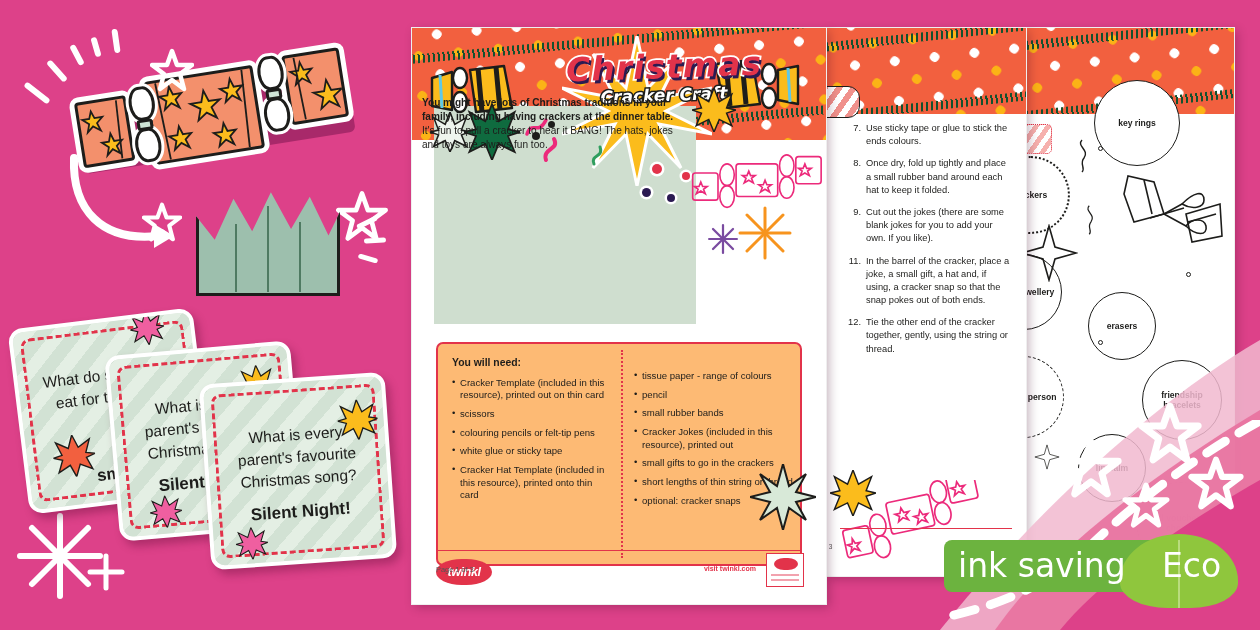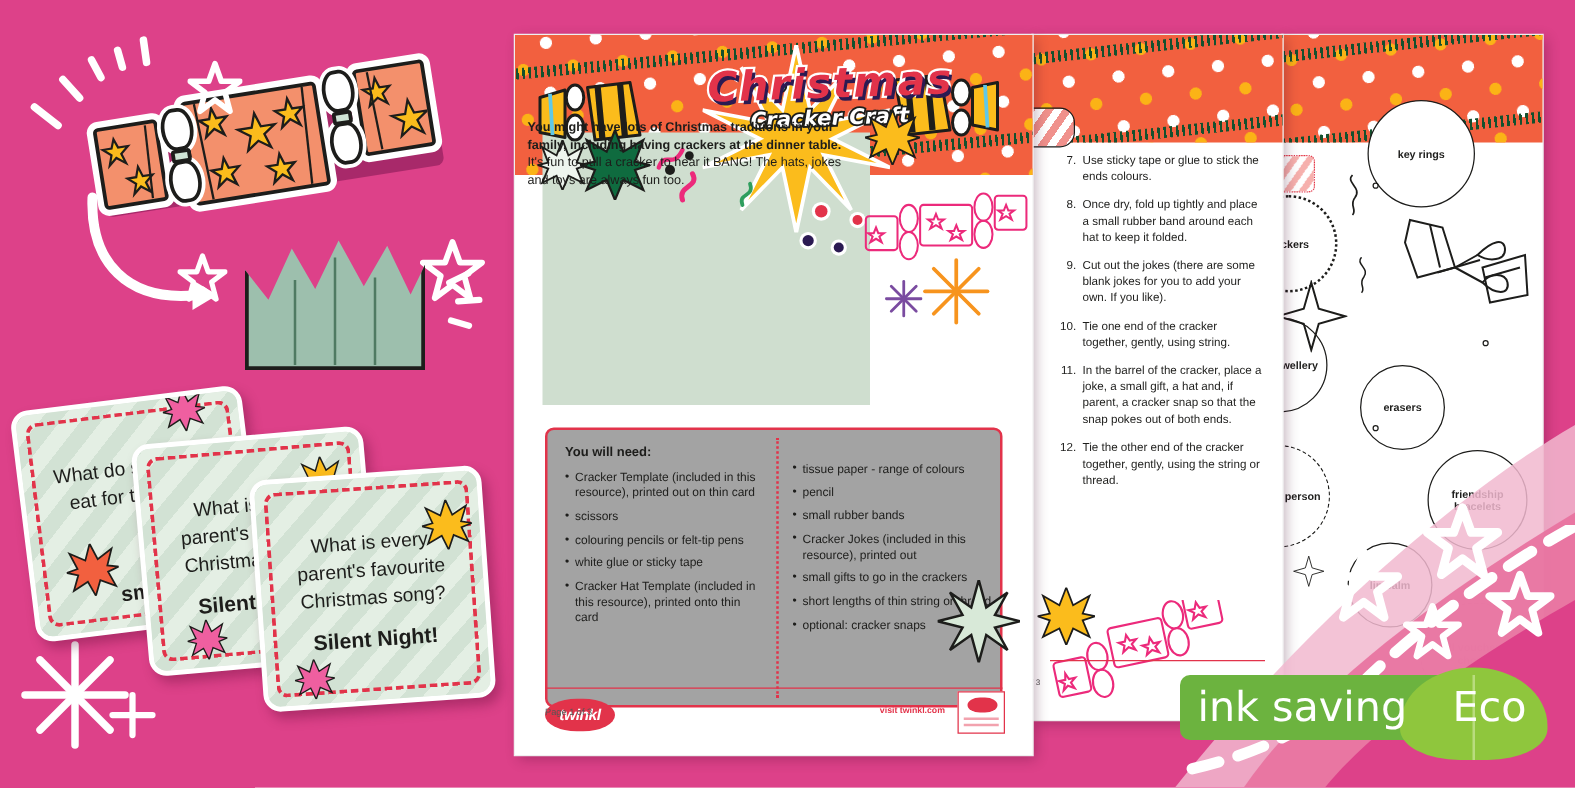--- a/index.html
+++ b/index.html
@@ -142,21 +142,21 @@
   .title-sub {
     margin-top:2px; font-family:"DejaVu Sans", sans-serif; font-weight:bold; font-style:italic;
     font-size:17px; color:#ffffff;
     -webkit-text-stroke: 3px #1d1d1b; paint-order: stroke fill;
     transform: rotate(-2deg);
   }
 
   
   .needbox {
     position:absolute; left:24px; top:314px; width:366px; height:224px;
-    border:2.5px solid #e2334a; border-radius:7px; background:#a3a3a3;
+    border:2.5px solid #e2334a; border-radius:7px; background:#fdba74;
   }
   .needbox .divider {
     position:absolute; left:50.5%; top:6px; bottom:6px; width:0;
     border-left:2.5px dotted #e2334a;
   }
   .need-h { font-size:10.4px; font-weight:bold; color:#1d1d1b; margin:0 0 7px 0; }
   .need-col { position:absolute; top:12px; font-size:9.6px; line-height:1.32; color:#1d1d1b; }
   .need-col.l { left:14px; width:160px; }
   .need-col.r { left:196px; width:162px; top:26px; }
   .need-col li { list-style:none; position:relative; padding-left:8px; margin-bottom:6px; }
@@ -453,26 +453,22 @@
       </div>
       <div class="step">
         <div class="num">8.</div>
         <div class="txt">Once dry, fold up tightly and place a small rubber band around each hat to keep it folded.</div>
       </div>
       <div class="step">
         <div class="num">9.</div>
         <div class="txt">Cut out the jokes (there are some blank jokes for you to add your own. If you like).</div>
       </div>
       <div class="step">
-        <div class="num">10.</div>
-        <div class="txt">Tie one end of the cracker together, gently, using string.</div>
-      </div>
-      <div class="step">
         <div class="num">11.</div>
-        <div class="txt">In the barrel of the cracker, place a joke, a small gift, a hat and, if parent, a cracker snap so that the snap pokes out of both ends.</div>
+        <div class="txt">In the barrel of the cracker, place a joke, a small gift, a hat and, if using, a cracker snap so that the snap pokes out of both ends.</div>
       </div>
       <div class="step">
         <div class="num">12.</div>
         <div class="txt">Tie the other end of the cracker together, gently, using the string or thread.</div>
       </div>
     </div>
 
     <svg style="position:absolute;left:12px;top:452px;" width="148" height="84" viewBox="0 0 148 84">
       <g fill="none" stroke="#ec2a7b" stroke-width="1.7" transform="rotate(-12 74 42)">
         <rect x="4" y="36" width="26" height="28" rx="3"></rect>

